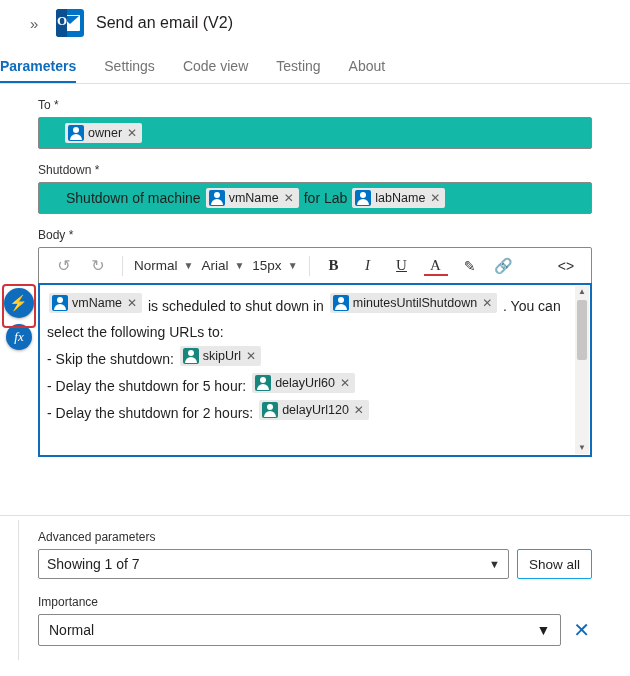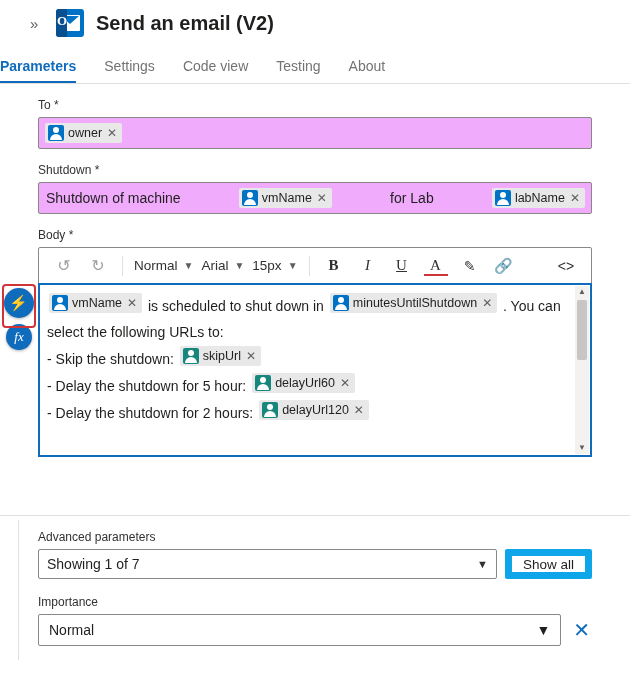--- a/index.html
+++ b/index.html
@@ -75,22 +75,22 @@
     content: "O";
     position: absolute;
     left: 1px;
     top: 4px;
     color: #fff;
     font-size: 13px;
     font-weight: bold;
     font-family: "Liberation Serif", serif;
   }
   .title {
-    font-size: 20px;
-    font-weight: bold;
+    font-size: 16px;
+    font-weight: normal;
     color: #201f1e;
   }
 
   
   .tabs {
     display: flex;
     align-items: flex-end;
     height: 38px;
     border-bottom: 1px solid #e1dfdd;
     box-sizing: border-box;
@@ -118,32 +118,31 @@
     font-size: 12px;
     color: #323130;
     margin-bottom: 5px;
   }
   .field-block {
     margin-bottom: 14px;
   }
   .input-box {
     border: 1px solid #8a8886;
     border-radius: 2px;
-    background: #f0abfc;
+    background: #14b8a6;
     min-height: 30px;
     display: flex;
     align-items: center;
     flex-wrap: wrap;
-    padding: 4px 4px;
+    padding: 4px 24px;
     box-sizing: border-box;
     font-size: 14px;
   }
   .input-box.tall {
     min-height: 32px;
-    justify-content: space-between;
   }
 
   
   .token {
     display: inline-flex;
     align-items: center;
     background: #e8e8e8;
     border-radius: 2px;
     padding: 1px 5px 1px 3px;
     font-size: 12.5px;
@@ -332,21 +331,21 @@
     padding: 0 8px;
     background: #fff;
     font-size: 14px;
     box-sizing: border-box;
   }
   .select-box .cv {
     font-size: 11px;
     color: #323130;
   }
   .ghost-btn {
-    border: 7px solid #0ea5e9;
+    border: 1px solid #0ea5e9;
     border-radius: 2px;
     height: 30px;
     padding: 0 11px;
     background: #fff;
     font-size: 13.5px;
     color: #201f1e;
     cursor: pointer;
     font-family: "Liberation Sans", sans-serif;
     box-sizing: border-box;
     white-space: nowrap;

